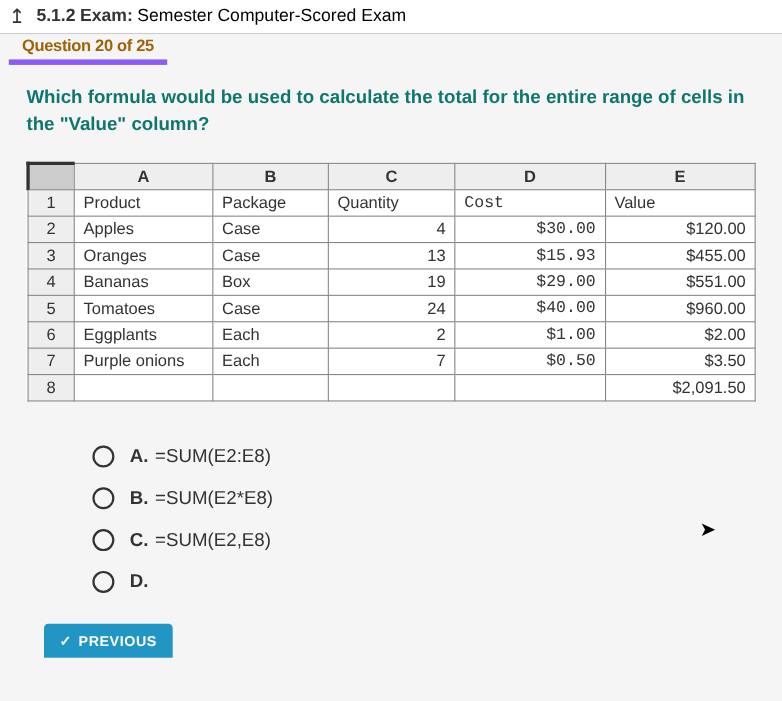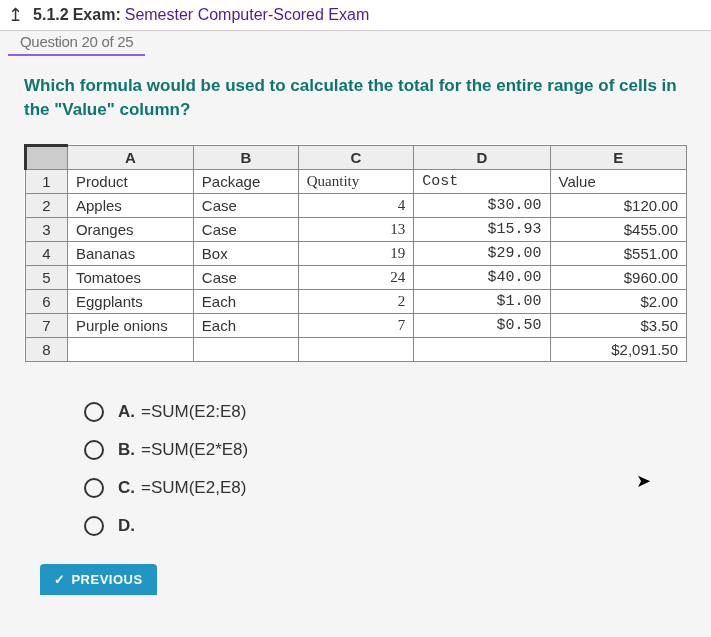--- a/index.html
+++ b/index.html
@@ -26,29 +26,29 @@
     }
     .breadcrumb-num {
       font-weight: bold;
       margin-right: 4px;
     }
     .breadcrumb-label {
       font-weight: bold;
       margin-right: 4px;
     }
     .breadcrumb-title {
-      color: #4c1d95;
+      color: #000000;
     }
     .question-counter {
       font-family: "Arial Black", Arial, sans-serif;
-      font-weight: 400;
+      font-weight: 700;
       font-size: 15px;
-      color: #737373;
+      color: #a16207;
       padding: 2px 12px 4px 12px;
-      border-bottom: 2px solid #8b5cf6;
+      border-bottom: 5px solid #8b5cf6;
       display: inline-block;
       margin-left: 8px;
       letter-spacing: -0.3px;
     }
     .content {
       padding: 18px 24px 10px 24px;
     }
     .question-text {
       font-size: 17px;
       font-weight: 600;
@@ -78,21 +78,21 @@
       text-align: center;
       font-weight: normal;
     }
     table.spreadsheet th.corner {
       background: #ccc;
       border-top: 3px solid #333;
       border-left: 3px solid #333;
     }
     .col-a { text-align: left; width: 120px; }
     .col-b { text-align: left; width: 100px; }
-    .col-c { text-align: right; width: 110px; font-family: Liberation Serif, serif; }
+    .col-c { text-align: right; width: 110px; }
     .col-d { text-align: right; width: 130px; font-family: Liberation Mono, monospace; }
     .col-e { text-align: right; width: 130px; margin-left: 36px; }
     .answers {
       margin-top: 40px;
       margin-left: 60px;
     }
     .answer-option {
       display: flex;
       align-items: center;
       margin-bottom: 18px;

